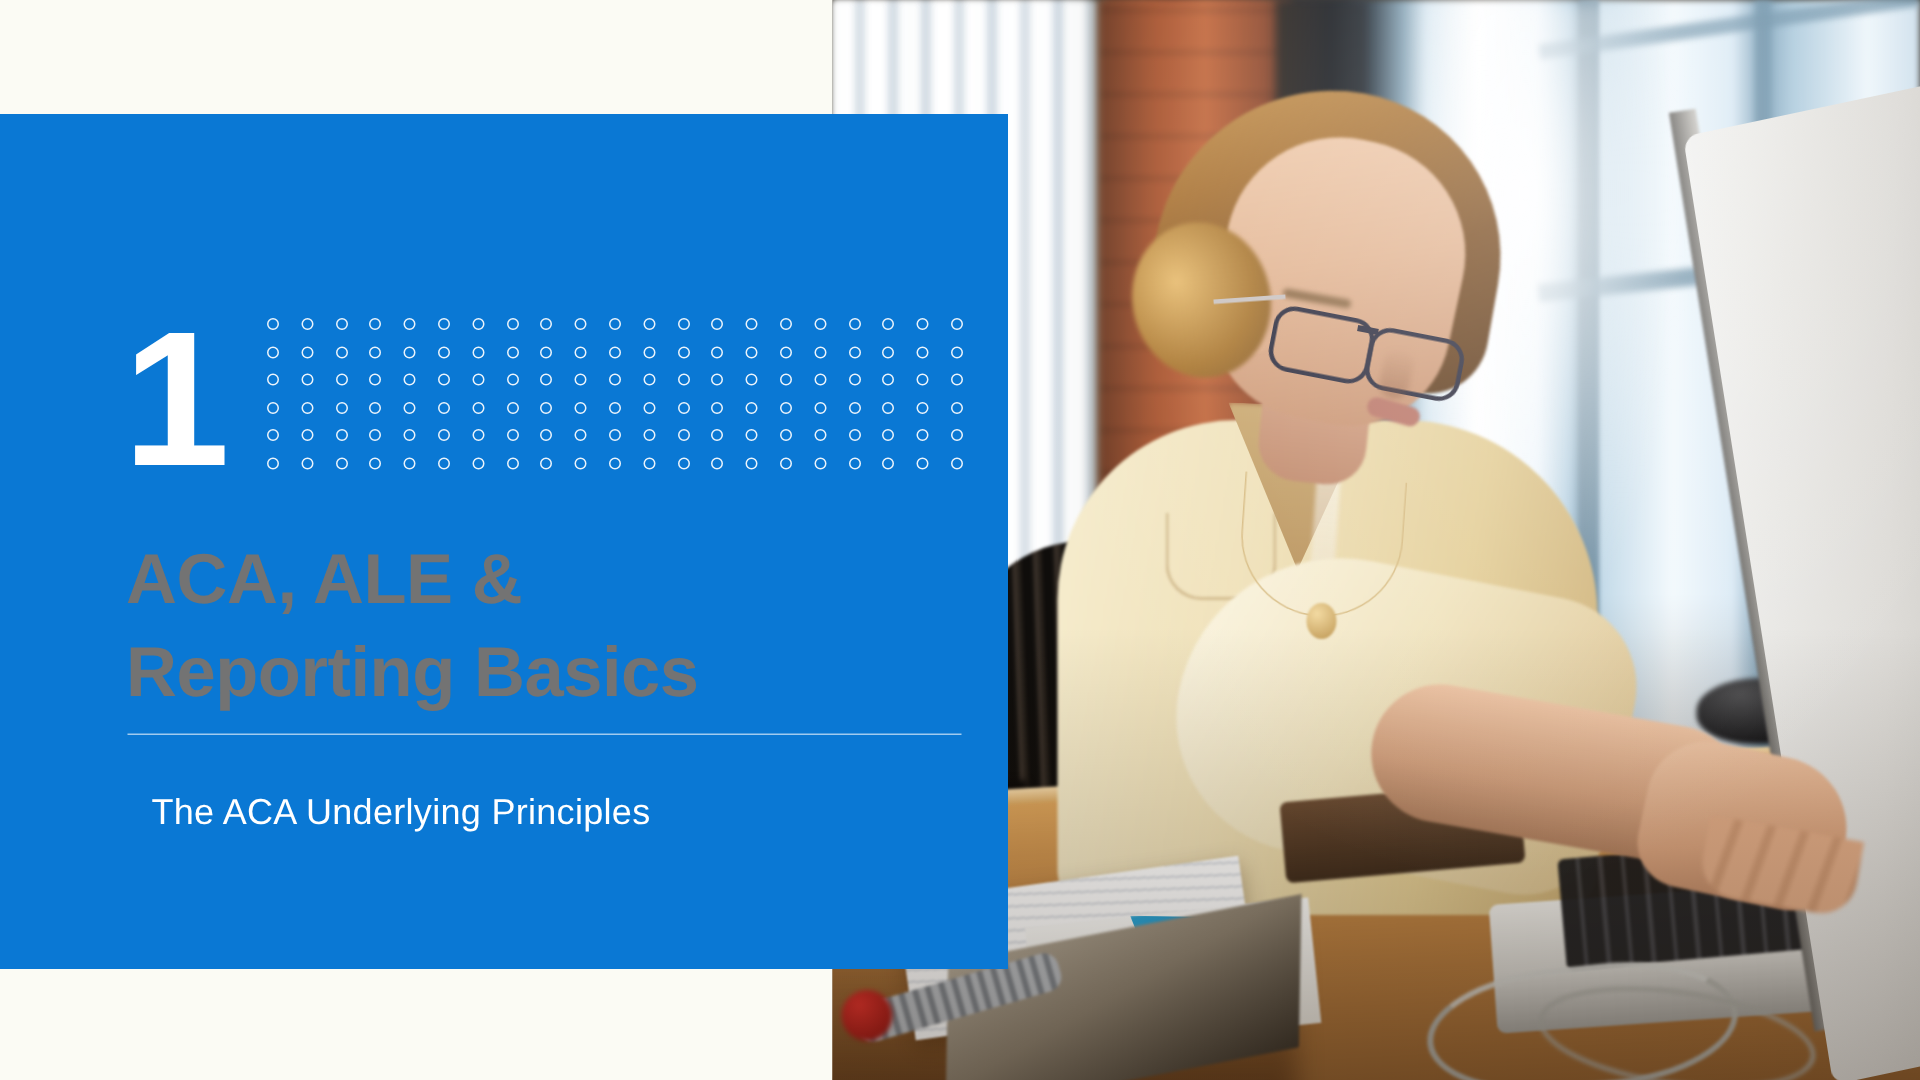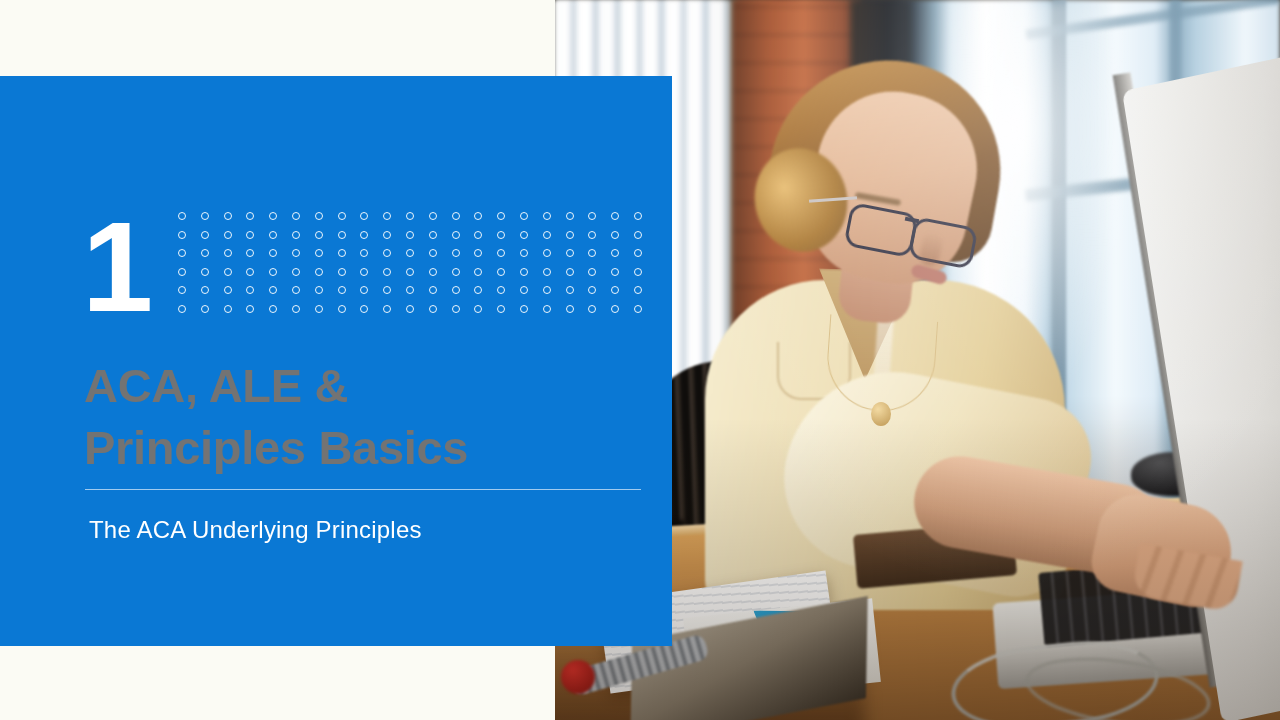--- a/index.html
+++ b/index.html
@@ -413,21 +413,21 @@
     width: 556px;
     height: 1px;
     background: rgba(255,255,255,0.62);
     z-index: 6;
   }
 
   .subtitle {
     position: absolute;
     left: 85px;
     top: 512px;
-    margin: 4px;
+    margin: 16px;
     font-size: 24px;
     font-weight: 400;
     color: #ffffff;
     letter-spacing: .2px;
     z-index: 6;
   }
 </style>
 </head>
 <body>
 
@@ -638,20 +638,20 @@
         <span class="dot"></span>
         <span class="dot"></span>
         <span class="dot"></span>
         <span class="dot"></span>
         <span class="dot"></span>
       </div>
     </div>
 
   <h1 class="title">
     <span>ACA, ALE &amp;</span><br>
-    <span>Principles Basics</span>
+    <span>Reporting Basics</span>
   </h1>
 
   <div class="divider"></div>
 
   <p class="subtitle">The ACA Underlying Principles</p>
 
 </div>
 
 </body></html>

